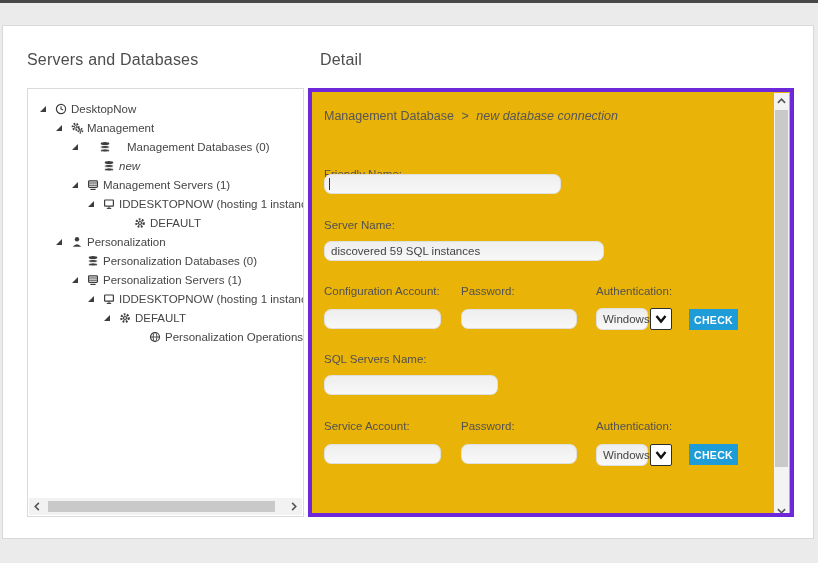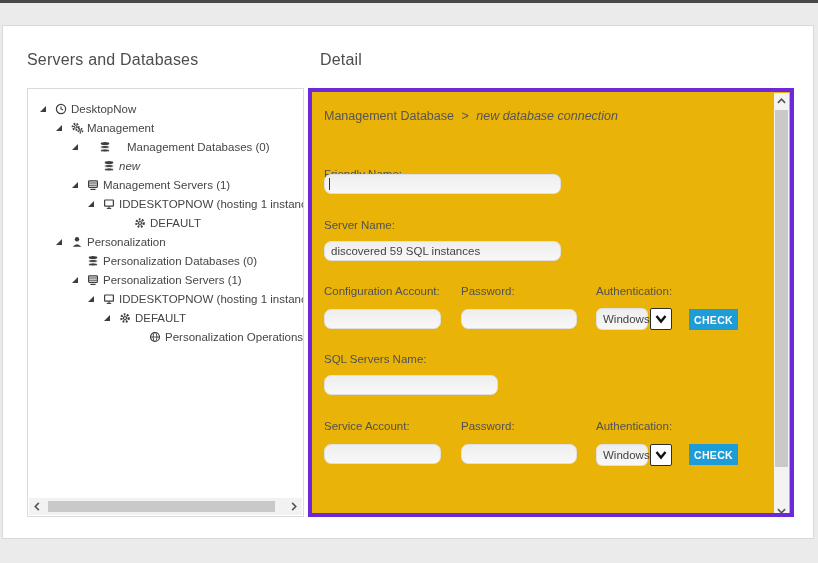--- a/index.html
+++ b/index.html
@@ -280,21 +280,21 @@
       <span>Management Database</span>
       <span class="sep">&gt;</span>
       <span class="leaf">new database connection</span>
     </div>
 
     <div class="fld-label" style="left:12px;top:76px;">Friendly Name:</div>
     <input class="txt" style="left: 12px; top: 82px; width: 237px;" value="">
     <span class="caret" style="left:17px;top:86px;"></span>
 
     <div class="fld-label" style="left:12px;top:127px;">Server Name:</div>
-    <input class="txt" style="left: 12px; top: 149px; width: 237px;" value="discovered 59 SQL instances">
+    <input class="txt" style="left: 12px; top: 149px; width: 280px;" value="discovered 59 SQL instances">
 
     <div class="fld-label" style="left:12px;top:193px;">Configuration Account:</div>
     <div class="fld-label" style="left:149px;top:193px;">Password:</div>
     <div class="fld-label" style="left:284px;top:193px;">Authentication:</div>
 
     <input class="txt" style="left: 12px; top: 217px; width: 117px;" value="">
     <input class="txt" style="left: 149px; top: 217px; width: 116px;" value="">
     <div class="winselect" style="left:284px;top:216px;">
       <span class="ws-value">Windows</span>
       <span class="ws-btn">

